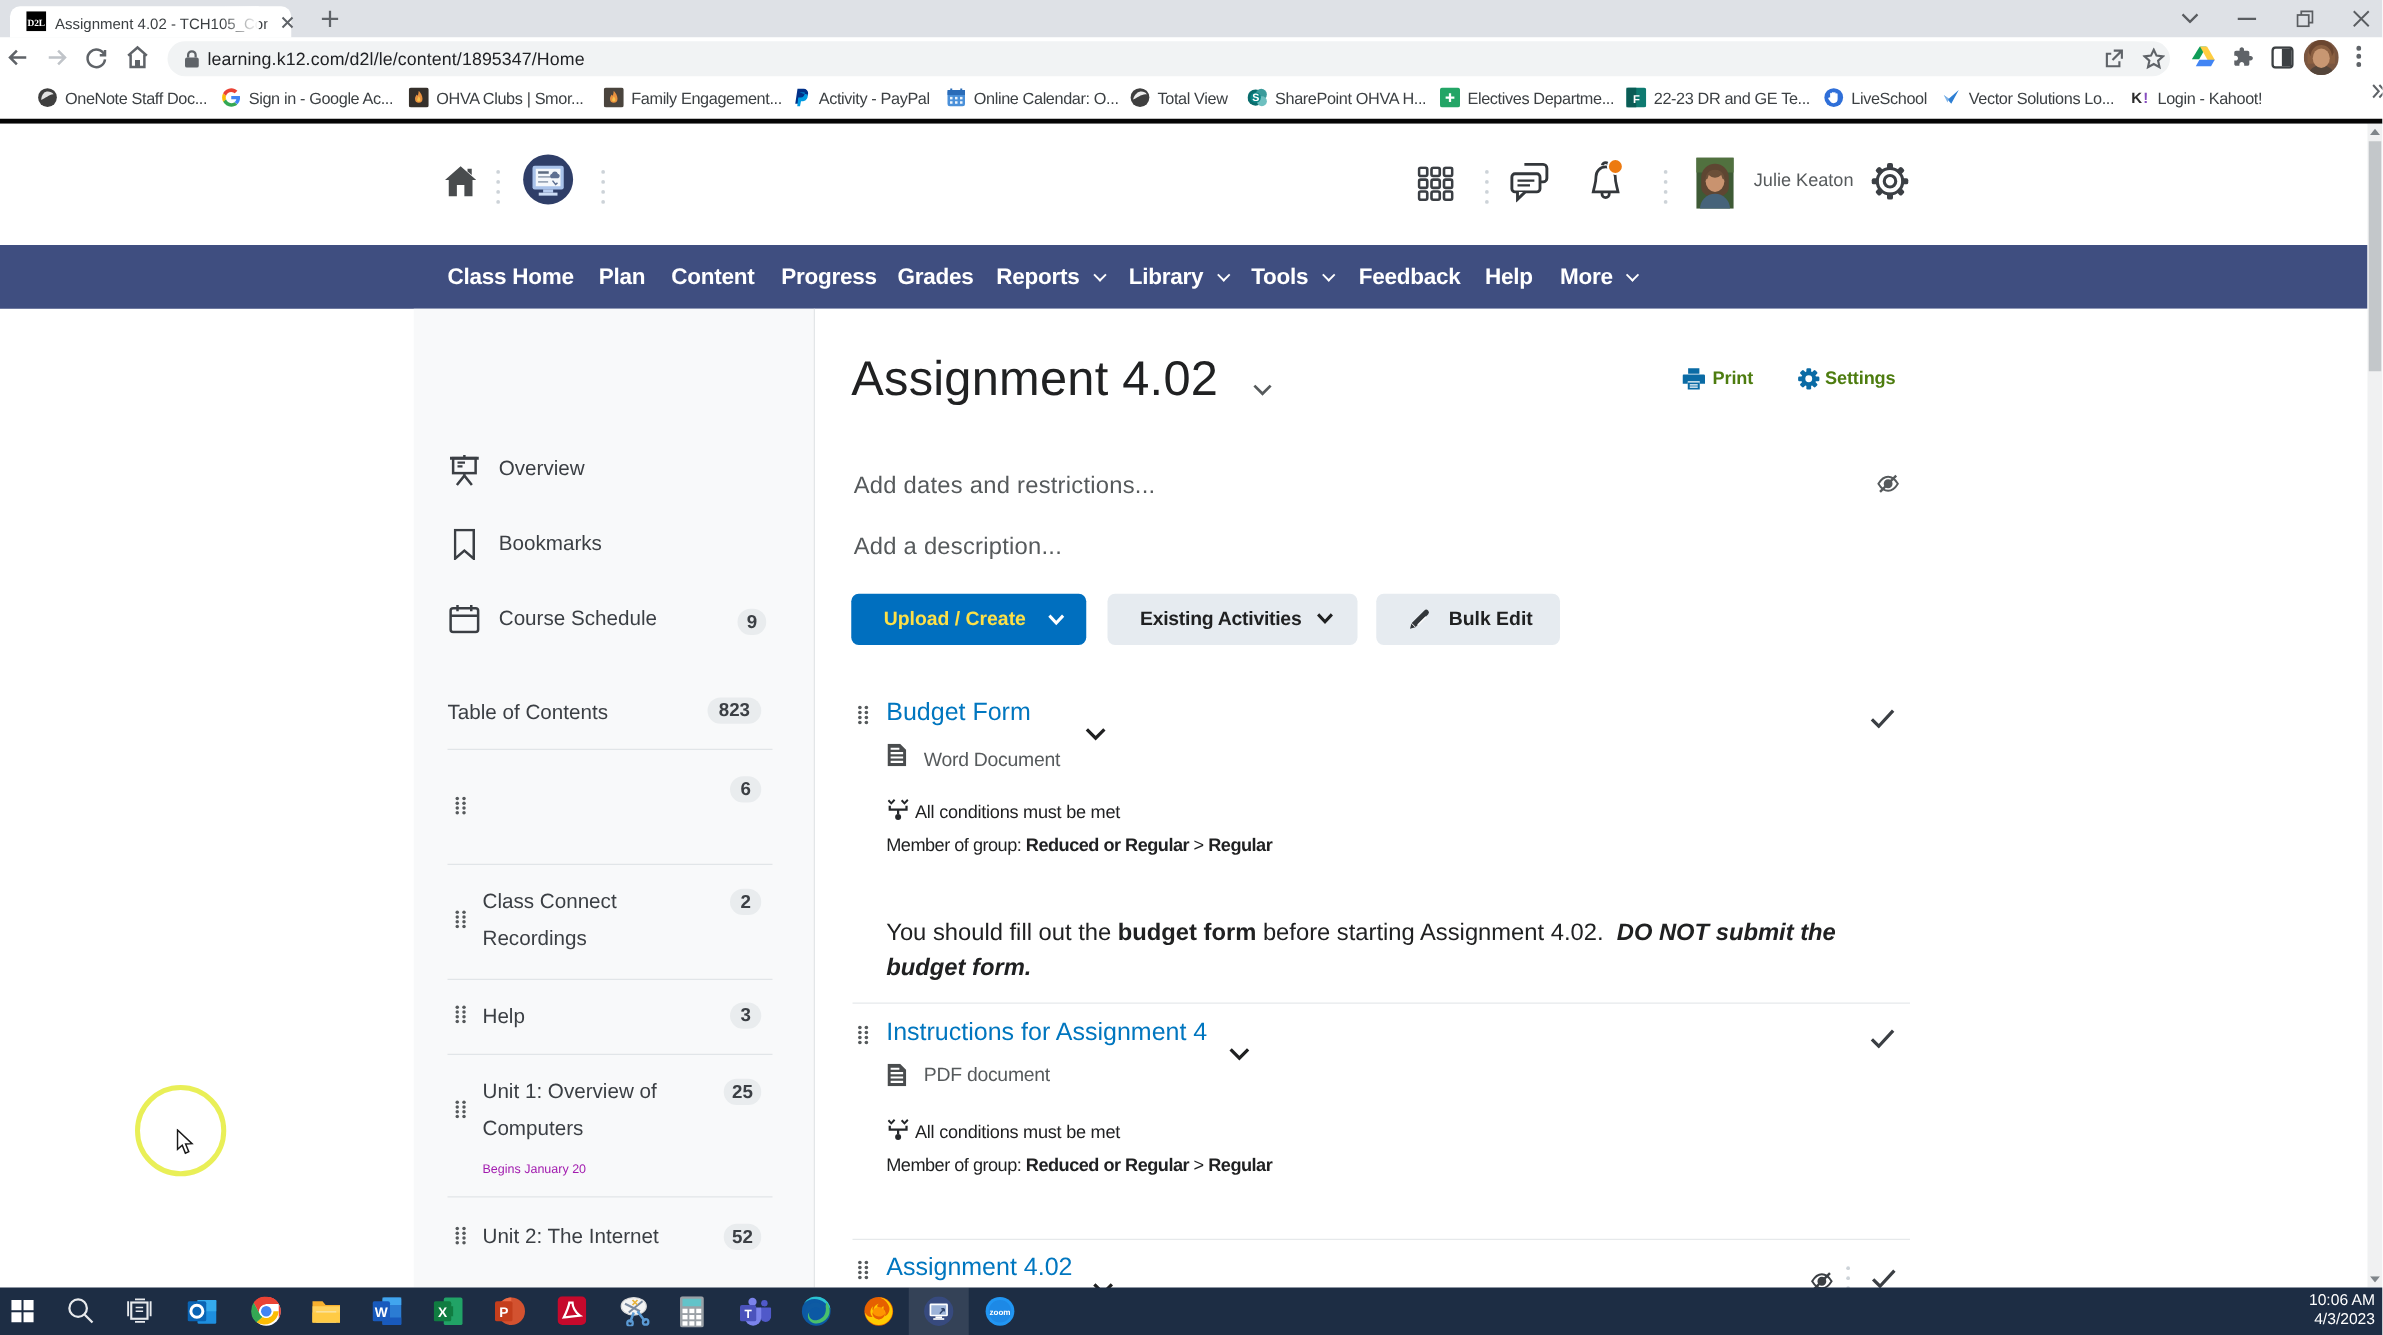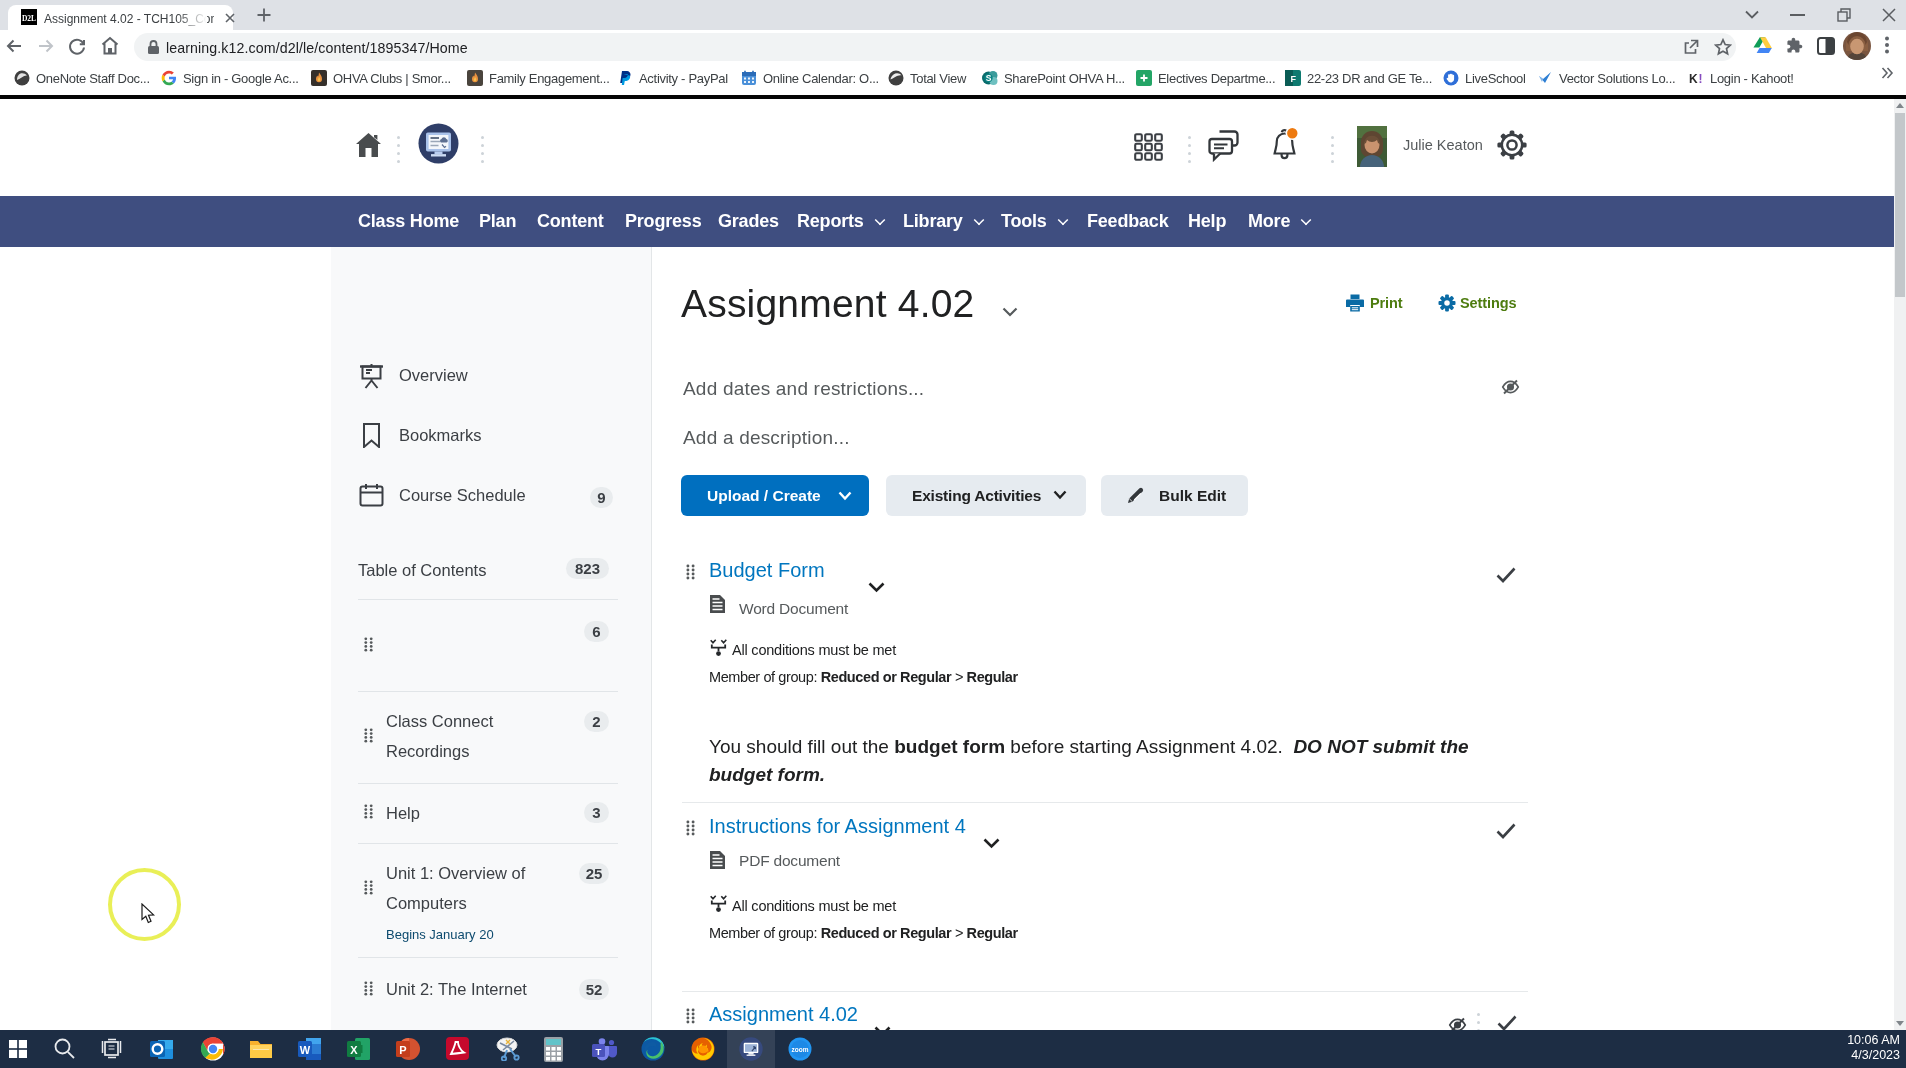--- a/index.html
+++ b/index.html
@@ -9,21 +9,21 @@
 svg { display:block; }
 
 
 #tabstrip { position:absolute; left:0; top:0; width:1906px; height:30px; background:#dee1e6; }
 #tab { position:absolute; left:8px; top:5px; width:225px; height:25px; background:#fff; border-radius:8px 8px 0 0; }
 #tabtitle { position:absolute; left:36px; top:7px; font-size:12px; color:#3c4043; white-space:nowrap; width:170px; overflow:hidden; }
 #tabfade { position:absolute; right:26px; top:0; width:30px; height:25px; background:linear-gradient(90deg,rgba(255,255,255,0),#fff); }
 #toolbar { position:absolute; left:0; top:30px; width:1906px; height:32px; background:#fff; }
 #omnibox { position:absolute; left:134px; top:3px; width:1602px; height:28px; background:#f1f3f4; border-radius:14px; }
 #url { position:absolute; left:32px; top:7px; font-size:14.2px; color:#202124; letter-spacing:0.1px; }
-#bookmarks { position:absolute; left:0; top:62px; width:1618px; height:33px; background:#fff; }
+#bookmarks { position:absolute; left:16px; top:62px; width:1618px; height:33px; background:#fff; }
 .bm { position:absolute; top:8px; height:16px; font-size:13px; letter-spacing:-0.3px; color:#3c4043; white-space:nowrap; }
 .bm span { position:absolute; left:22px; top:1px; }
 #blackline { position:absolute; left:0; top:95px; width:1906px; height:4px; background:#050505; }
 
 
 #d2lheader { position:absolute; left:0; top:99px; width:1894px; height:97px; background:#fff; }
 .vdots { position:absolute; width:3px; }
 .vdots i { display:block; width:3px; height:3px; border-radius:50%; background:#cdd3d8; margin-bottom:5px; }
 #coursetitle { position:absolute; left:503px; top:31px; font-size:24.5px; letter-spacing:-0.1px; color:#494c4e; }
 #julie { position:absolute; left:1403px; top:38px; font-size:14.5px; color:#565a5c; }
@@ -37,31 +37,31 @@
 #sidebar { position:absolute; left:331px; top:247px; width:321px; height:783px; background:#f8f9fa; border-right:1px solid #e3e6e8; }
 #searchbox { position:absolute; left:29px; top:37px; width:259px; height:39px; background:#fff; border:1px solid #949a9e; border-radius:6px; }
 #searchbox span { position:absolute; left:14px; top:10px; font-size:16.5px; color:#9aa1a6; }
 .siderow { position:absolute; left:0; width:321px; font-size:16.5px; color:#3b3f44; }
 .sideicon { position:absolute; left:28px; top:0; }
 .sidelabel { position:absolute; left:68px; top:3px; }
 .badge { position:absolute; background:#e9ecee; border-radius:11px; font-size:15px; font-weight:bold; color:#3b3f44; text-align:center; }
 .tocdiv { position:absolute; left:27px; width:260px; height:1px; background:#e1e5e8; }
 .tochandle { position:absolute; left:33px; }
 .tocitem { position:absolute; left:55px; font-size:16.5px; color:#3b3f44; line-height:30px; }
-.subtext { font-size:13px; color:#0c4a6e; line-height:26px; }
+.subtext { font-size:10px; color:#a21caf; line-height:26px; }
 
 
 #main { position:absolute; left:652px; top:247px; width:1242px; height:783px; background:#fff; }
 h1 { position:absolute; left:29px; top:35px; font-size:39px; font-weight:normal; color:#202122; letter-spacing:0.2px; }
 .bluebtn-label { color:#4d7c0f; font-size:14.5px; font-weight:bold; letter-spacing:-0.1px; }
 .greytext { color:#565a5c; font-size:19px; letter-spacing:0.2px; }
 .linkblue { color:#0076bf; font-size:20px; }
 .meta { color:#565a5c; font-size:15.5px; letter-spacing:-0.2px; }
 .btn { position:absolute; border-radius:6px; font-size:15.5px; font-weight:bold; }
-#upload { left:29px; top:228px; width:188px; height:41px; background:#006fbf; color:#ffffff; }
+#upload { left:29px; top:228px; width:188px; height:41px; background:#006fbf; color:#fde047; }
 #existing { left:234px; top:228px; width:200px; height:41px; background:#e6ebf0; color:#202122; }
 #bulk { left:449px; top:228px; width:147px; height:41px; background:#e6ebf0; color:#202122; }
 .divider { position:absolute; left:30px; width:846px; height:1px; background:#e6e9eb; }
 .para { position:absolute; left:57px; font-size:19px; color:#202122; line-height:28px; width:790px; }
 
 
 #scrollbar { position:absolute; left:1894px; top:99px; width:12px; height:931px; background:#f0f1f2; }
 #thumb { position:absolute; left:1px; top:14px; width:10px; height:184px; background:#c3c7ca; }
 
 

